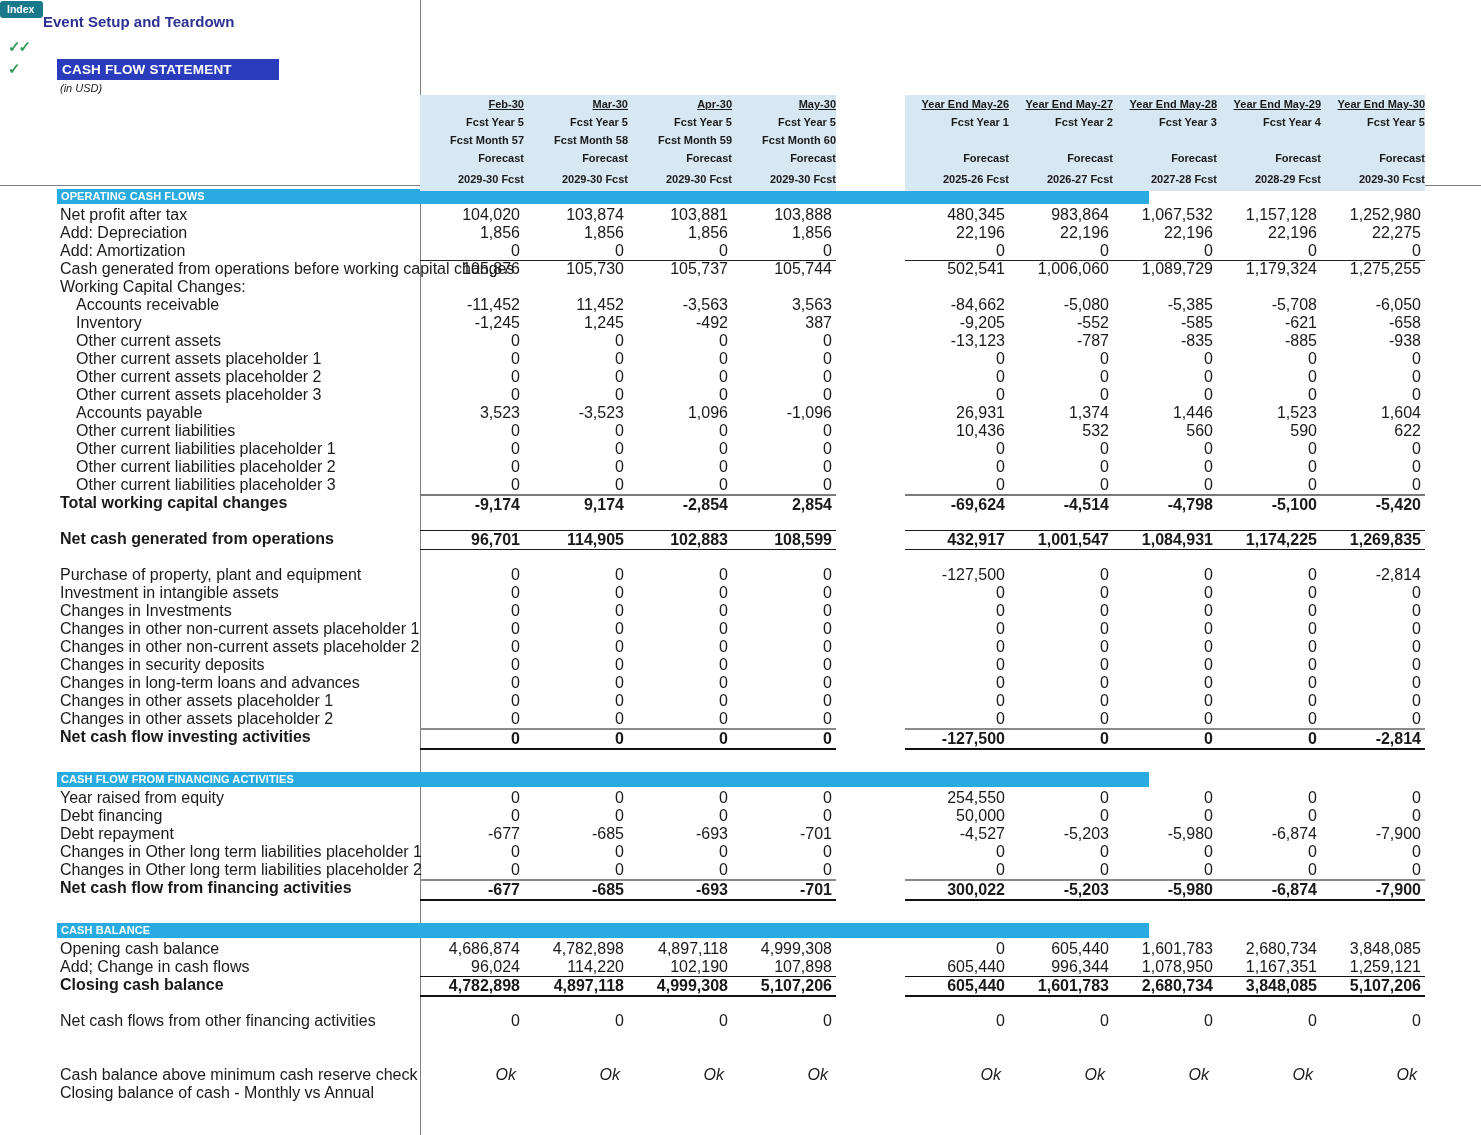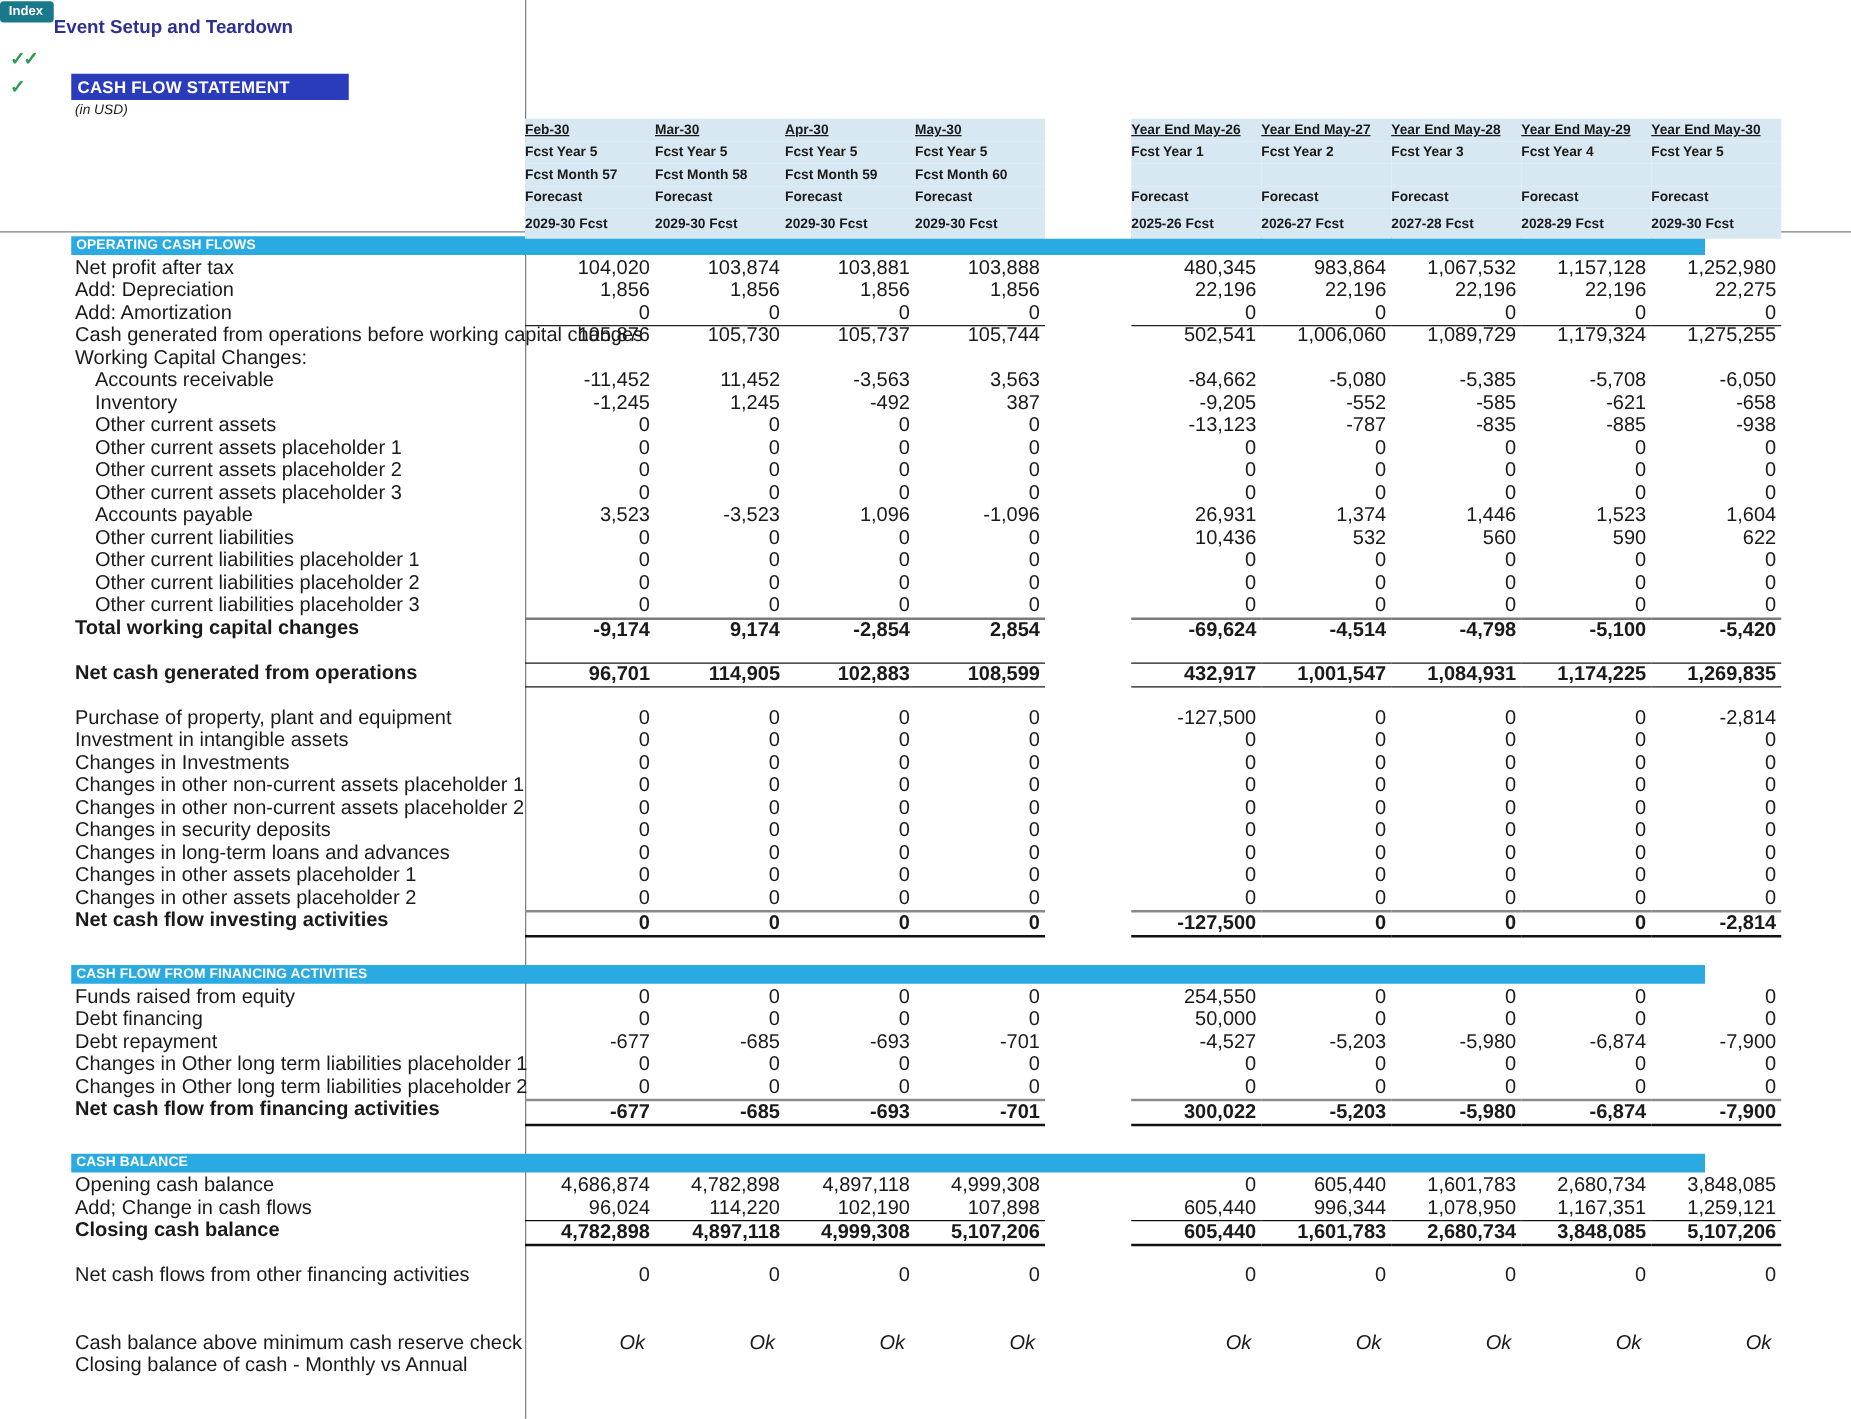--- a/index.html
+++ b/index.html
@@ -23,33 +23,33 @@
   .banner {
     position:absolute; left:57px; top:59px; width:222px; height:21px;
     background:#2A3CBB; color:#fff; font-weight:bold; font-size:13.5px;
     line-height:21px; padding-left:5px; letter-spacing:.2px;
   }
   .units { position:absolute; left:60px; top:82px; font-size:11px; font-style:italic; }
 
   .table { position:absolute; left:57px; top:95px; width:1368px; }
   .trow { display:grid; grid-template-columns:363px repeat(4,104px) 69px repeat(5,104px); height:18px; line-height:18px; font-size:16px; }
   .hdr  { font-weight:bold; font-size:11px; }
-  .hdr .hc { text-align:left; white-space:nowrap; }
+  .hdr .hc { text-align:right; white-space:nowrap; }
   .mth, .yr { background:#D8E8F2; }
   .hdr-date .hc { text-decoration:underline; }
   .hdr-fiscal { height:22px; line-height:24px; }
   .gap { background:#fff; }
   .lbl { padding-left:3px; white-space:nowrap; overflow:visible; position:relative; }
   .lbl.ind { padding-left:19px; }
   .lbl.b, .b { font-weight:bold; }
   .val { text-align:right; padding-right:4px; white-space:nowrap; }
   .sp  { height:18px; }
 
   .secbar {
-    width:1307px; height:15px; background:#29ABE2; color:#fff;
+    width:1092px; height:15px; background:#29ABE2; color:#fff;
     font-weight:bold; font-size:11px; line-height:15px; padding-left:4px;
     letter-spacing:.1px; margin-bottom:2px;
   }
   .mt { margin-top:8px; }
 
   .bu .val      { border-bottom:1.5px solid #222; }
   .total .val   { border-top:2px solid #7a7a7a; font-weight:bold; }
   .net .val     { border-top:1.5px solid #1a1a1a; border-bottom:1.5px solid #1a1a1a; font-weight:bold; }
   .netg .val    { border-top:2px solid #8a8a8a; border-bottom:2px solid #111; font-weight:bold; }
   .closing .val { border-top:1.5px solid #111; border-bottom:2.5px solid #111; font-weight:bold; }
@@ -499,21 +499,21 @@
       <div class="gap"></div>
       <div class="val">-127,500</div>
       <div class="val">0</div>
       <div class="val">0</div>
       <div class="val">0</div>
       <div class="val">-2,814</div>
     </div>
     <div class="sp"></div>
     <div class="secbar mt">CASH FLOW FROM FINANCING ACTIVITIES</div>
     <div class="trow body">
-      <div class="lbl">Funds raised from equity</div>
+      <div class="lbl">Year raised from equity</div>
       <div class="val">0</div>
       <div class="val">0</div>
       <div class="val">0</div>
       <div class="val">0</div>
       <div class="gap"></div>
       <div class="val">254,550</div>
       <div class="val">0</div>
       <div class="val">0</div>
       <div class="val">0</div>
       <div class="val">0</div>

